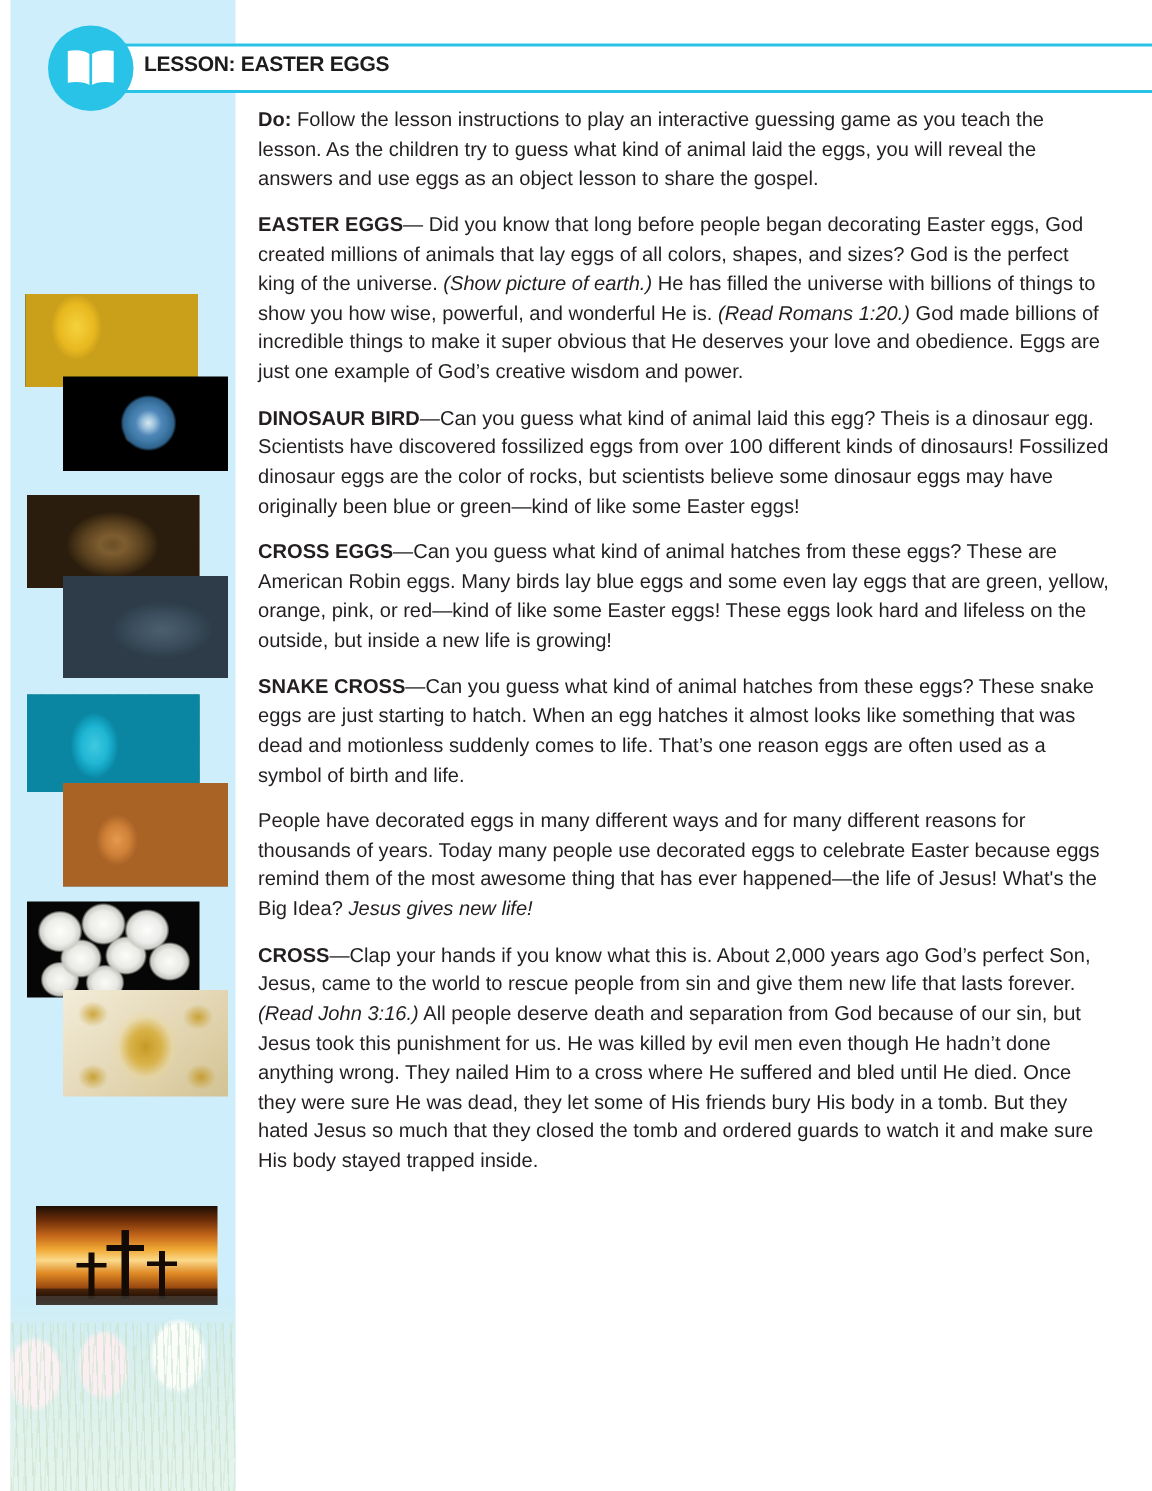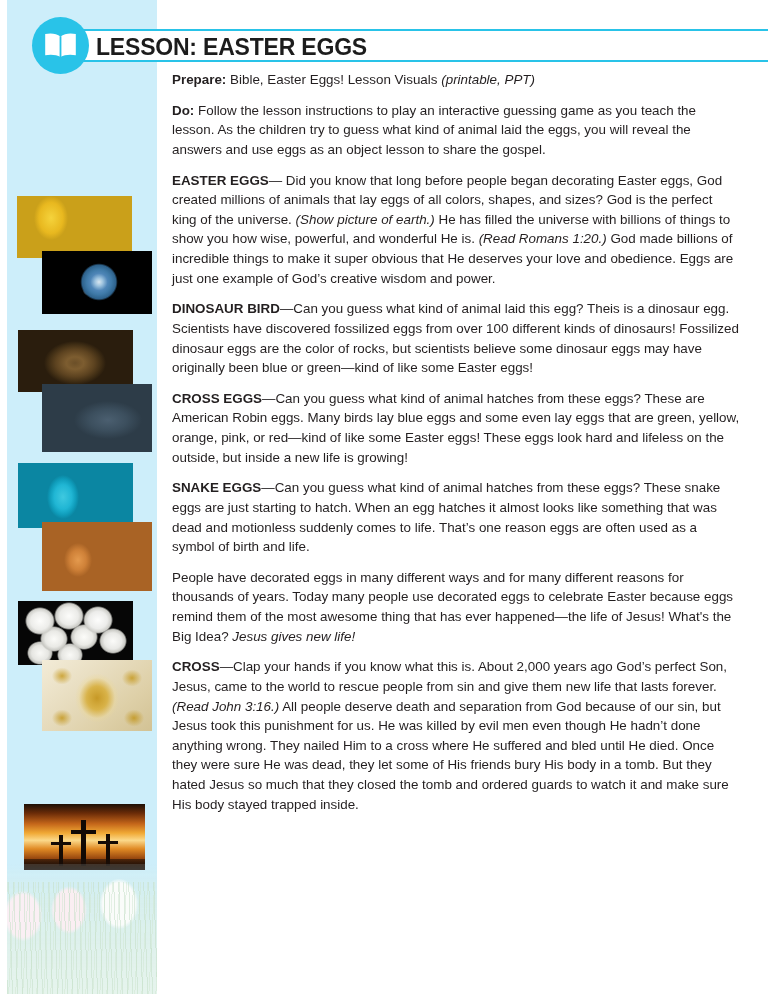--- a/index.html
+++ b/index.html
@@ -83,21 +83,21 @@
     height: 33px;
     background: #ffffff;
     border-top: 2.5px solid #29c3e8;
     border-bottom: 2.5px solid #29c3e8;
     box-sizing: border-box;
   }
   .header-title {
     position: absolute;
     left: 36px;
     top: 5px;
-    font-size: 23px;
+    font-size: 14px;
     font-weight: bold;
     letter-spacing: -0.2px;
     color: #1c1c1c;
     white-space: nowrap;
     font-family: "Liberation Sans", sans-serif;
   }
   .book-badge {
     position: absolute;
     left: -28px;
     top: -12px;
@@ -256,23 +256,22 @@
       <svg width="35" height="27" viewBox="0 0 35 27" xmlns="http://www.w3.org/2000/svg">
         <path d="M17.5 4.6 C13.6 1.3 7.6 1.0 2.2 2.0 L2.2 23.2 C7.6 22.2 13.6 22.5 17.5 25.1 Z" fill="#ffffff"></path>
         <path d="M17.5 4.6 C21.4 1.3 27.4 1.0 32.8 2.0 L32.8 23.2 C27.4 22.2 21.4 22.5 17.5 25.1 Z" fill="#ffffff"></path>
         <rect x="16.6" y="4.2" width="1.8" height="21.2" fill="#29c3e8"></rect>
       </svg>
     </div>
     <div class="header-title">LESSON: EASTER EGGS</div>
   </div>
 
   <div class="content" id="content-root">
-      <p><b>Prepare:</b><span> Bible, Easter Eggs! Lesson Visuals </span><i>(printable, PPT)</i></p>
       <p><b>Do:</b><span> Follow the lesson instructions to play an interactive guessing game  as you teach the lesson. As the children try to guess what kind of animal laid the eggs, you will reveal the answers and use eggs as an object lesson to share the gospel.</span></p>
       <p><b>EASTER EGGS</b><span>— Did you know that long before people began decorating Easter eggs, God created millions of animals that lay eggs of all colors, shapes, and sizes? God is the perfect king of the universe. </span><i>(Show picture of earth.)</i><span> He has filled the universe with billions of things to show you how wise, powerful, and wonderful He is. </span><i>(Read Romans 1:20.)</i><span> God made billions of incredible things to make it super obvious that He deserves your love and obedience. Eggs are just one example of God’s creative wisdom and power.</span></p>
       <p><b>DINOSAUR BIRD</b><span>—Can you guess what kind of animal laid this egg? Theis is a dinosaur egg. Scientists have discovered fossilized eggs from over 100 different kinds of dinosaurs! Fossilized dinosaur eggs are the color of rocks, but scientists believe some dinosaur eggs may have originally been blue or green—kind of like some Easter eggs!</span></p>
       <p><b>CROSS EGGS</b><span>—Can you guess what kind of animal hatches from these eggs? These are American Robin eggs. Many birds lay blue eggs and some even lay eggs that are green, yellow, orange, pink, or red—kind of like some Easter eggs! These eggs look hard and lifeless on the outside, but inside a new life is growing!</span></p>
-      <p><b>SNAKE EGGS</b><span>—Can you guess what kind of animal hatches from these eggs? These snake eggs are just starting to hatch. When an egg hatches it almost looks like something that was dead and motionless suddenly comes to life. That’s one reason eggs are often used as a symbol of birth and life.</span></p>
+      <p><b>SNAKE CROSS</b><span>—Can you guess what kind of animal hatches from these eggs? These snake eggs are just starting to hatch. When an egg hatches it almost looks like something that was dead and motionless suddenly comes to life. That’s one reason eggs are often used as a symbol of birth and life.</span></p>
       <p><span>People have decorated eggs in many different ways and for many different reasons for thousands of years. Today many people use decorated eggs to celebrate Easter because eggs remind them of the most awesome thing that has ever happened—the life of Jesus! What's the Big Idea? </span><i>Jesus gives new life!</i></p>
       <p><b>CROSS</b><span>—Clap your hands if you know what this is. About 2,000 years ago God’s perfect Son, Jesus, came to the world to rescue people from sin and give them new life that lasts forever. </span><i>(Read John 3:16.)</i><span> All people deserve death and separation from God because of our sin, but Jesus took this punishment for us. He was killed by evil men even though He hadn’t done anything wrong. They nailed Him to a cross where He suffered and bled until He died. Once they were sure He was dead, they let some of His friends bury His body in a tomb. But they hated Jesus so much that they closed the tomb and ordered guards to watch it and make sure His body stayed trapped inside.</span></p>
     </div>
 
 </div>
 
 </body></html>

